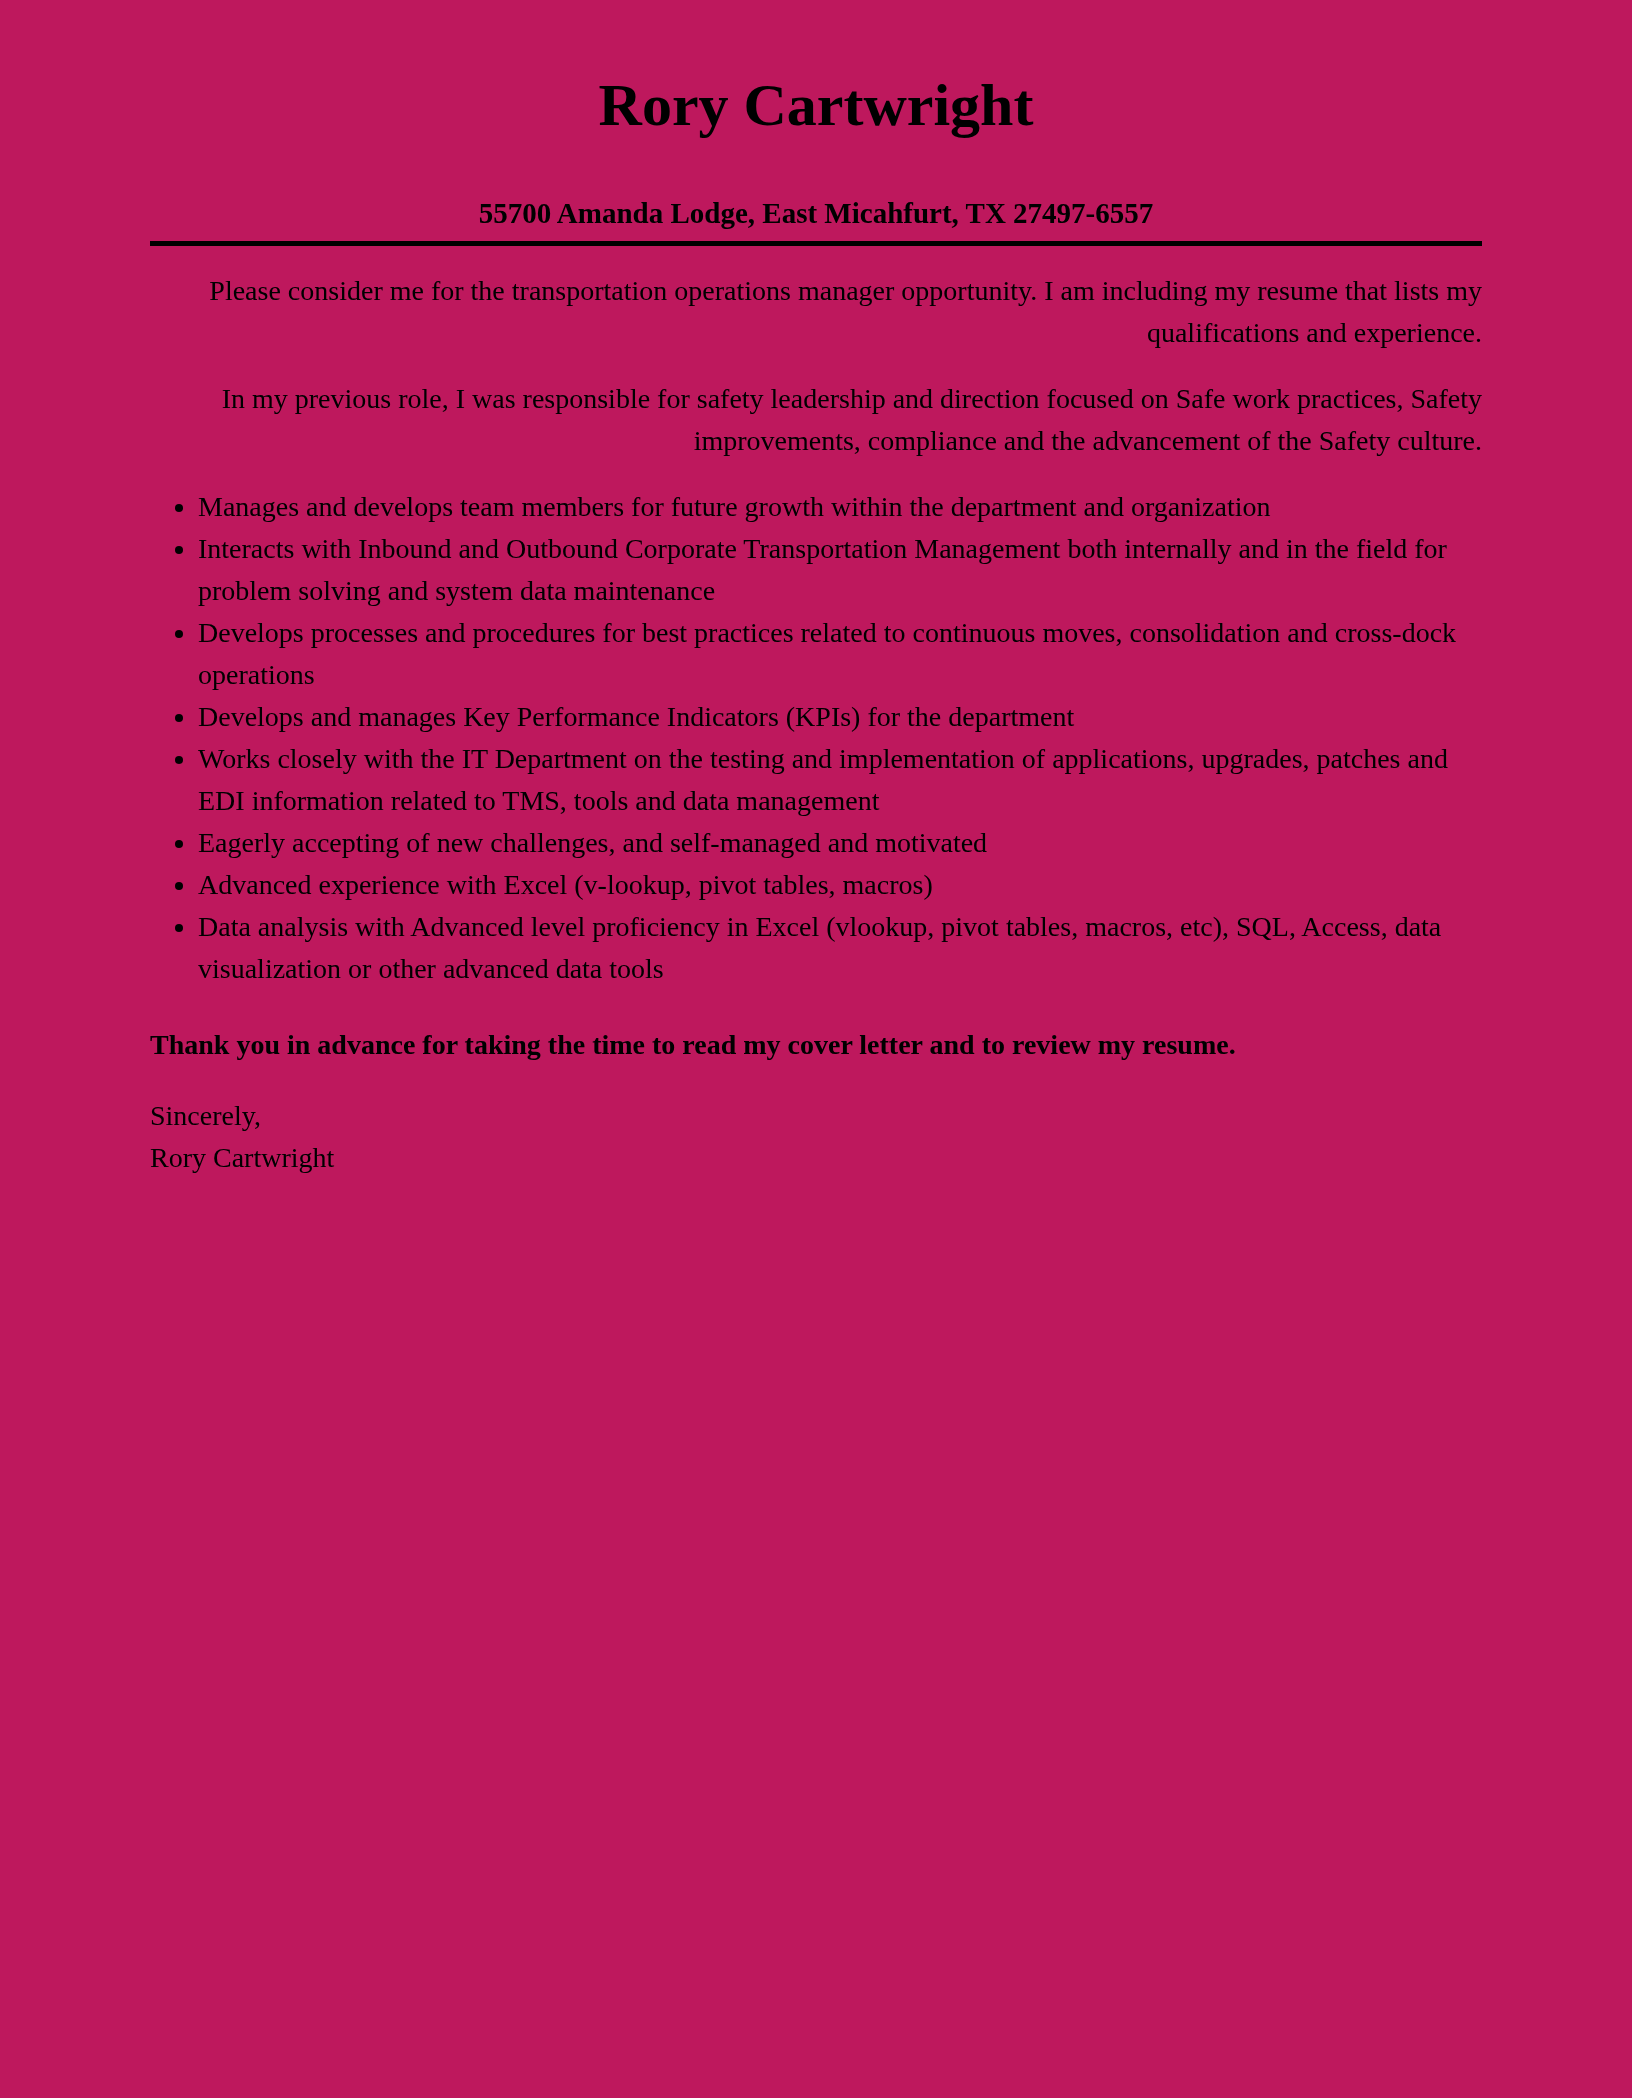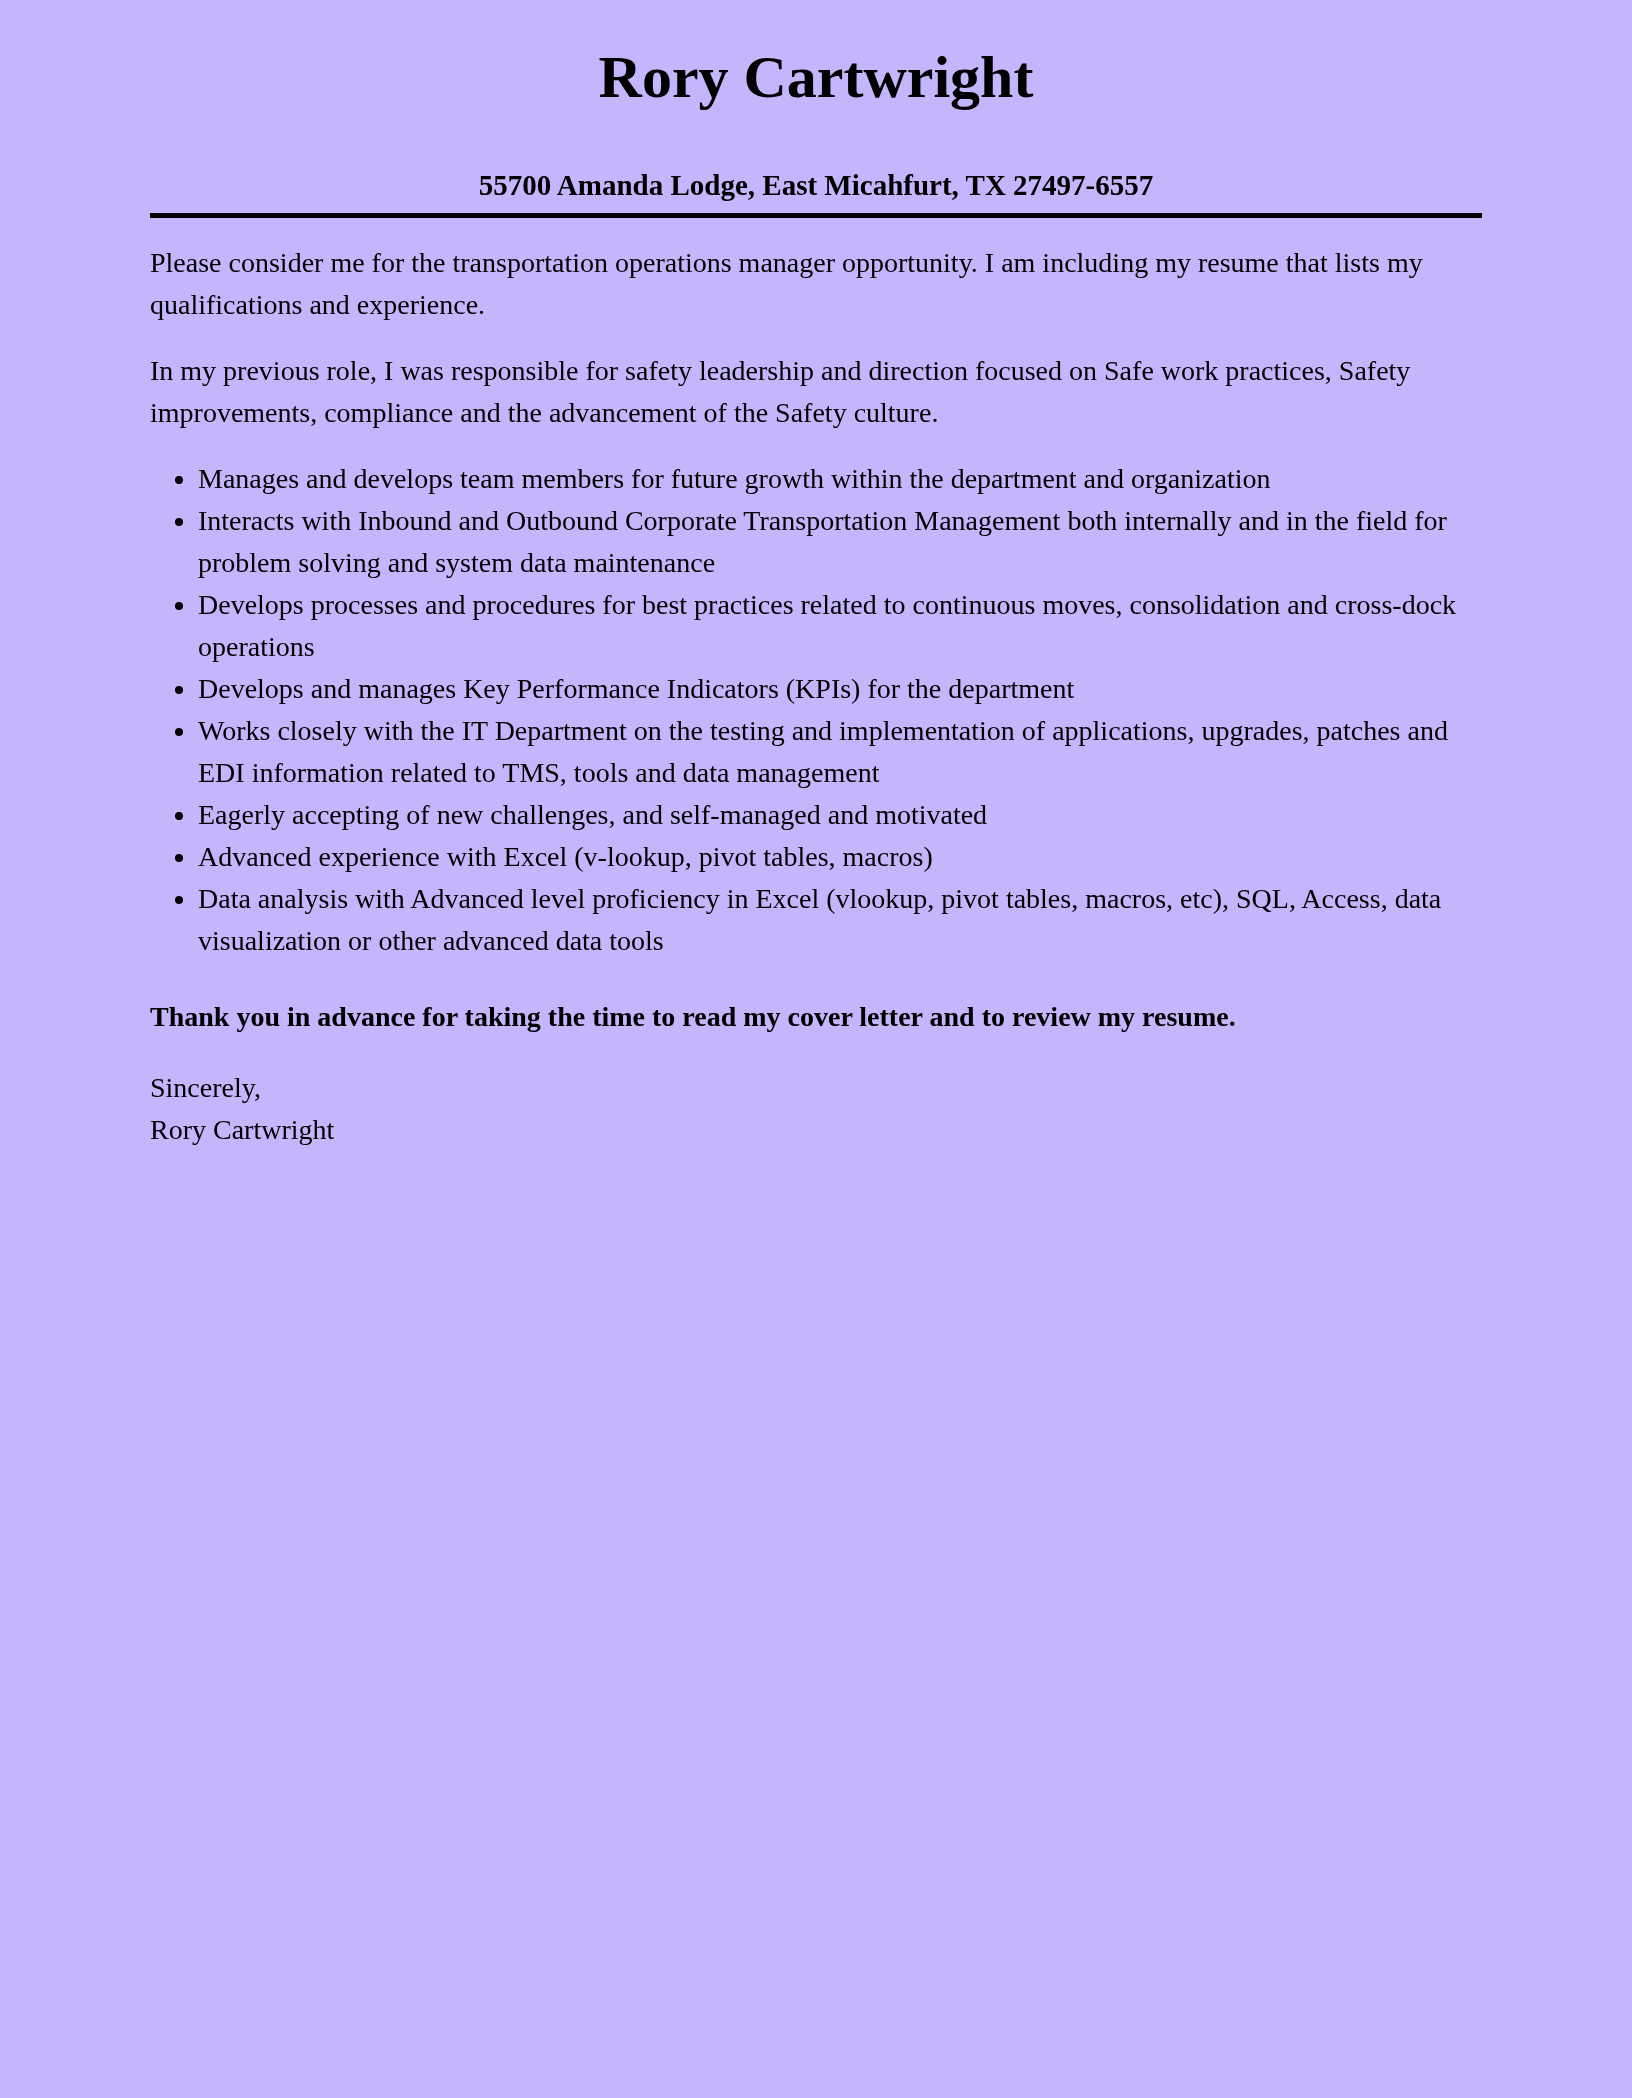--- a/index.html
+++ b/index.html
@@ -4,26 +4,26 @@
 <style>
   html, body {
     margin: 0;
     padding: 0;
     background: #ffffff;
   }
   .page {
     width: 1632px;
     height: 2098px;
     box-sizing: border-box;
-    background: #c4b5fd;
+    background: #be185d;
     color: #000000;
     font-family: "Liberation Serif", "DejaVu Serif", serif;
     font-size: 28px;
     line-height: 42px;
-    padding: 16px 150px 0 150px;
+    padding: 44px 150px 0 150px;
     overflow: hidden;
   }
   .letter-title {
     font-family: "Liberation Serif", "DejaVu Serif", serif;
     font-size: 60px;
     line-height: 66px;
     font-weight: bold;
     text-align: center;
     margin: 28px 0 0 0;
   }
@@ -38,20 +38,21 @@
     border: 0;
     border-top: 5px solid #000000;
     margin: 10px 0 0 0;
   }
   .salutation {
     font-weight: bold;
     margin: 68px 0 24px 0;
   }
   p.body-par {
     margin: 24px 0;
+    text-align: right;
   }
   ul.qual-list {
     margin: 24px 0 0 0;
     padding-left: 48px;
   }
   ul.qual-list li {
     margin: 0;
     padding: 0;
   }
   .thanks {

